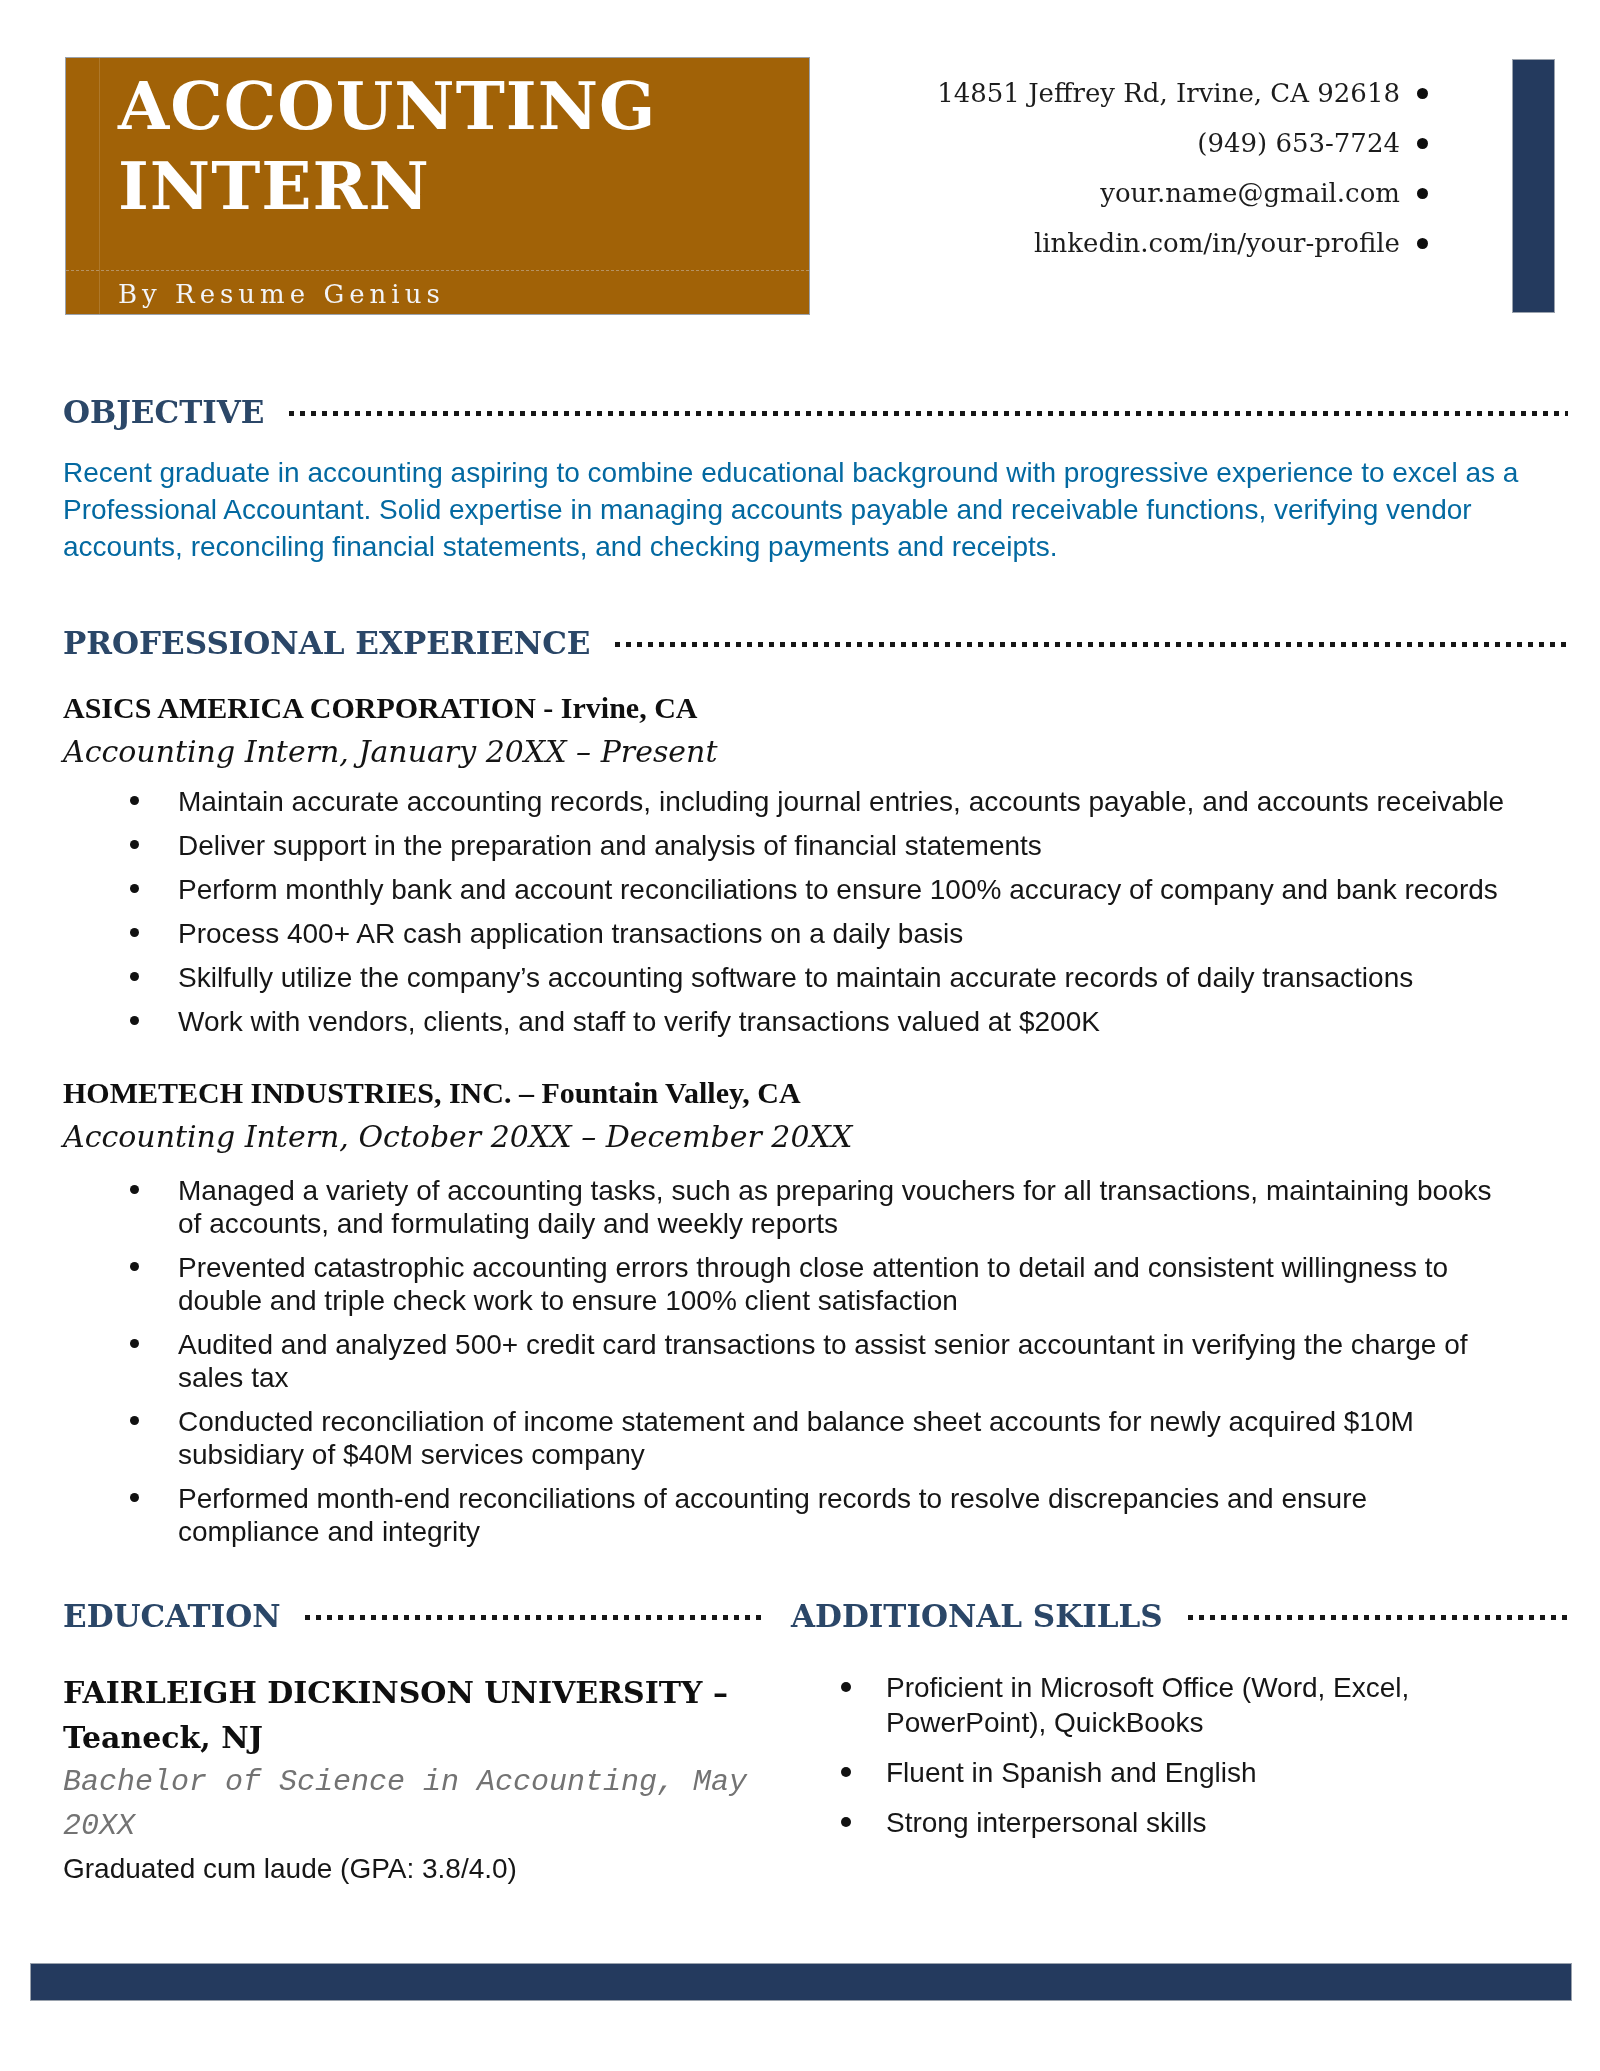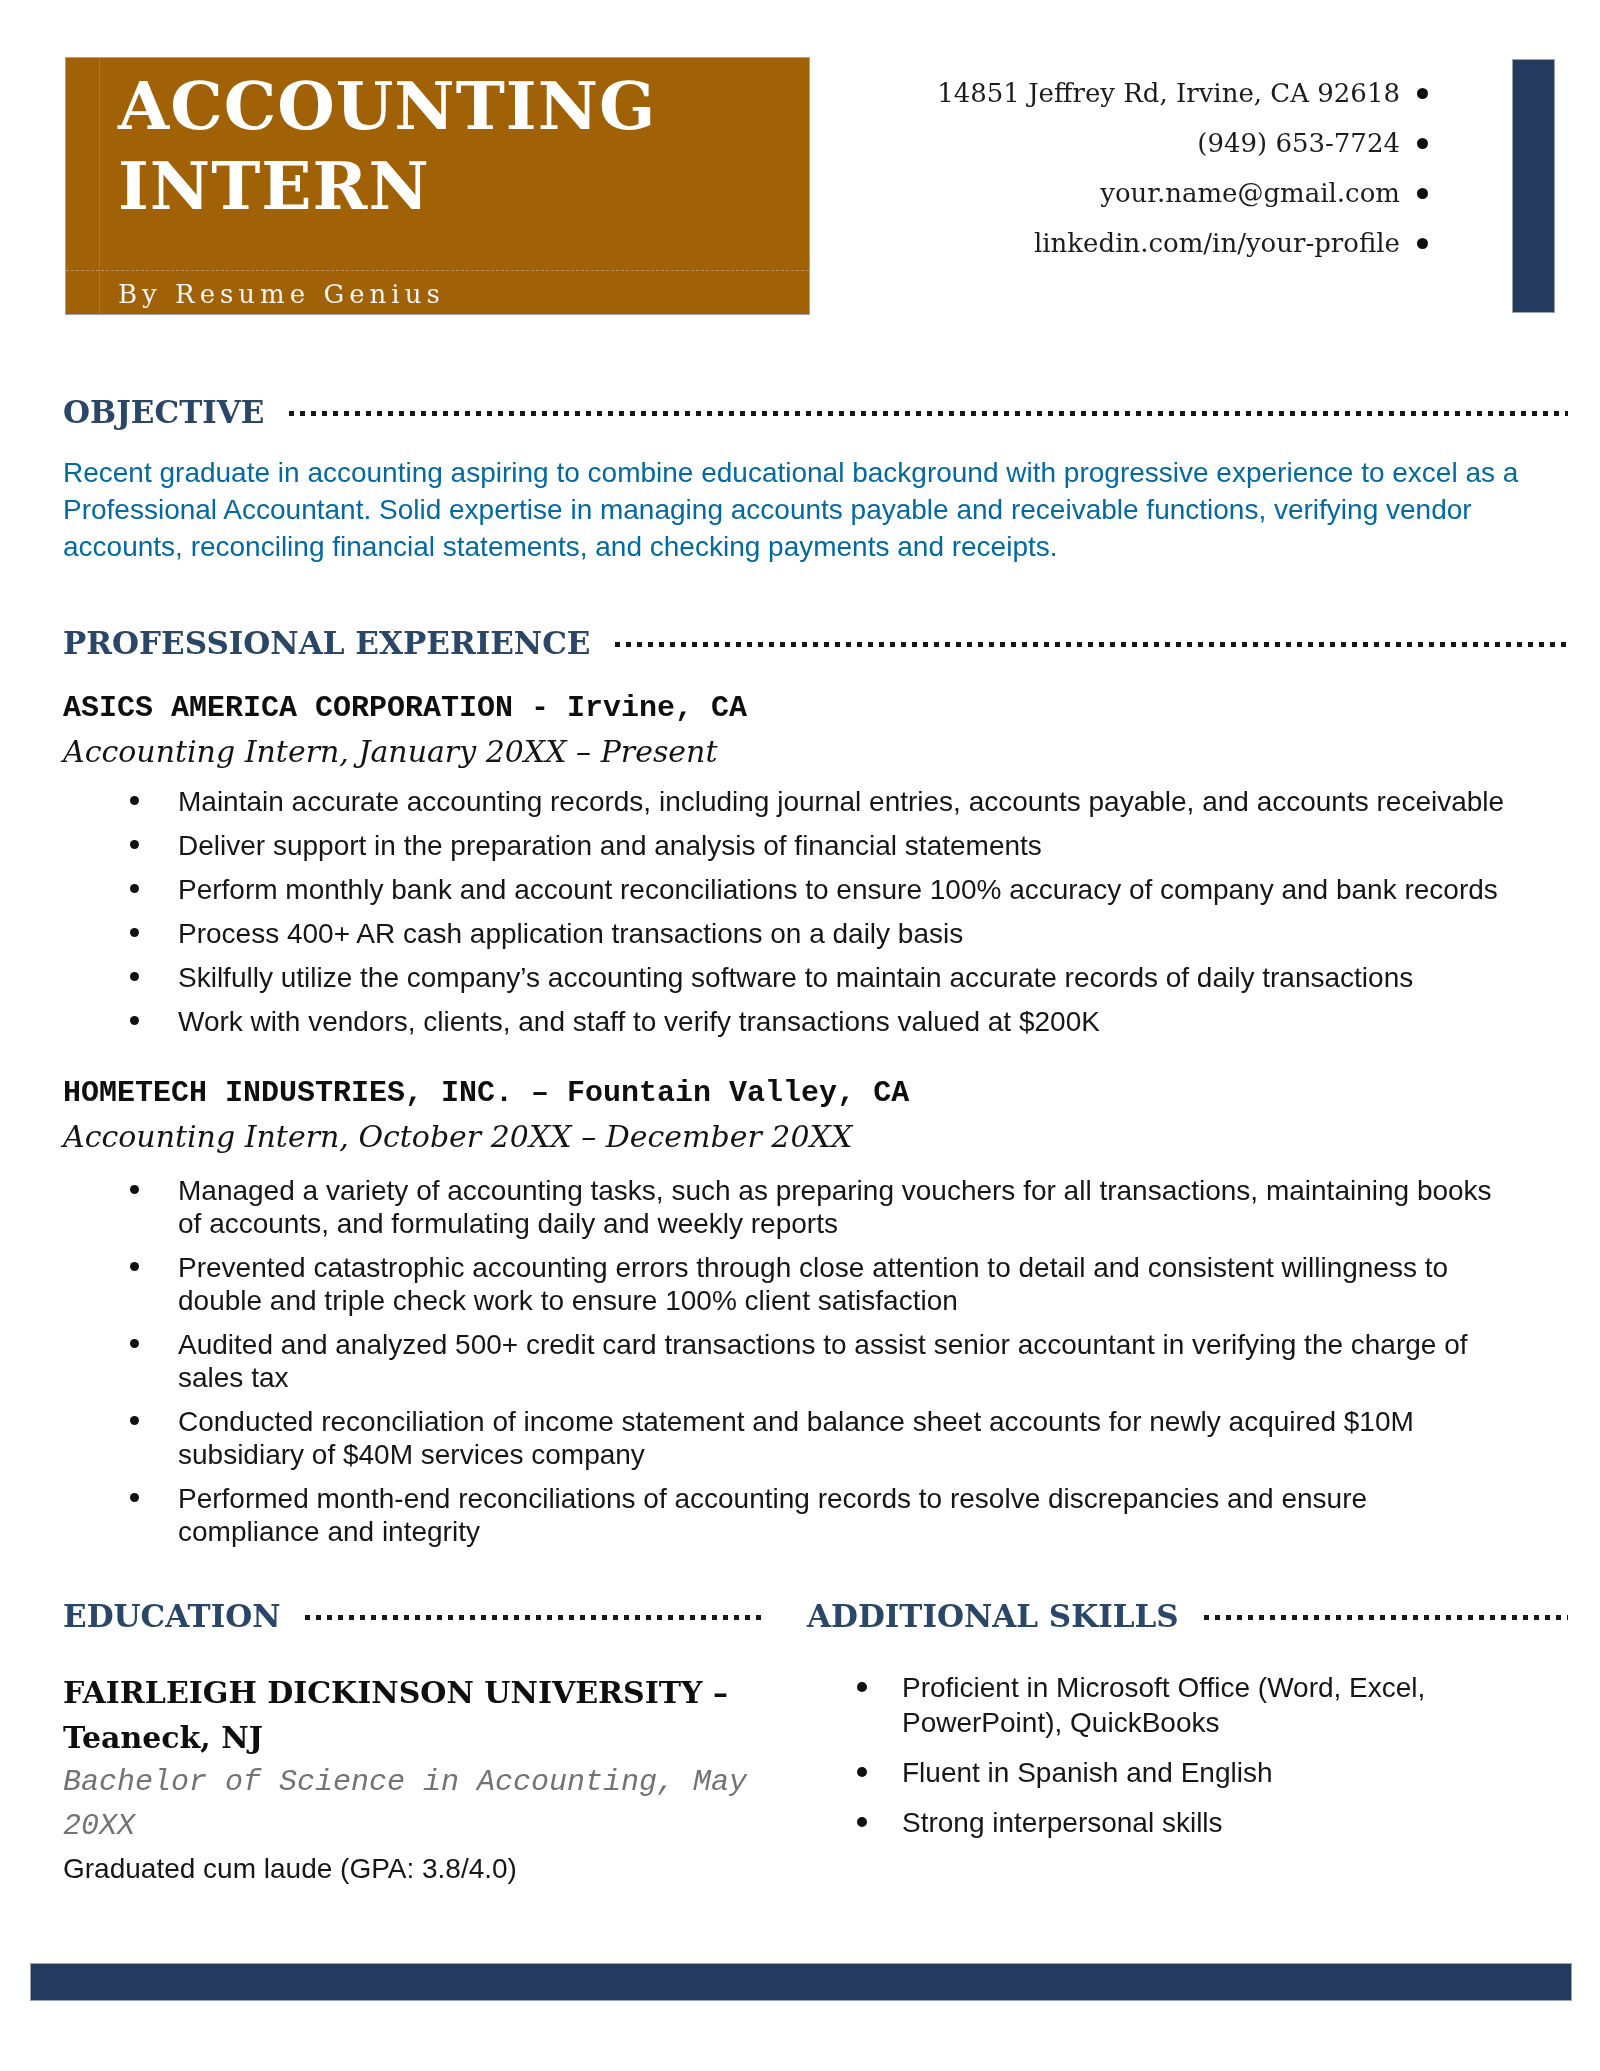--- a/index.html
+++ b/index.html
@@ -30,38 +30,38 @@
   .main{position:absolute;left:63px;top:0;width:1505px;}
   .sec{display:flex;align-items:center;font-family:"DejaVu Serif",serif;font-weight:bold;
        font-size:31px;line-height:40px;color:#2B4768;}
   .dots{flex:1 1 auto;height:5px;margin-left:25px;margin-top:3px;
         background:repeating-linear-gradient(90deg,#171717 0 5px,transparent 5px 11px);}
   .sec-objective{margin-top:392px;text-align:center;}
   .sec-experience{margin-top:58px;}
 
   .objective-text{margin-top:22px;width:1500px;font-size:28px;line-height:37px;color:#0369a1;}
 
-  .company{margin-top:26px;font-family:Liberation Mono, monospace;font-weight:bold;
+  .company{margin-top:26px;font-family:Liberation Serif, serif;font-weight:bold;
            font-size:30px;line-height:38px;color:#0f0f0f;}
   .company.second{margin-top:36px;}
   .role{margin-top:6px;font-family:"DejaVu Serif",serif;font-style:italic;
         font-size:30px;line-height:38px;color:#141414;}
   ul.job-bullets{list-style:none;margin:14px 0 0 0;padding:0;}
   ul.job-bullets.second{margin-top:18px;}
   ul.job-bullets li{position:relative;padding-left:115px;font-size:28px;line-height:33px;
                     margin-bottom:11px;color:#161616;}
   ul.job-bullets li::before{content:"";position:absolute;left:67px;top:11px;width:9px;height:9px;
                     border-radius:50%;background:#111111;}
   ul.job-bullets.first li{max-width:1385px;}
   ul.job-bullets.second li{max-width:1315px;}
 
   
   .twocol{display:flex;margin-top:48px;}
   .col-left{width:703px;flex:0 0 auto;}
-  .col-right{flex:1 1 auto;margin-left:41px;}
+  .col-right{flex:1 1 auto;margin-left:25px;}
   .school{margin-top:34px;font-family:"DejaVu Serif",serif;font-weight:bold;
           font-size:30px;line-height:45px;color:#0f0f0f;}
   .degree{font-family:Liberation Mono, monospace;font-style:italic;font-size:30px;line-height:44px;color:#737373;}
   .edu-note{font-size:28px;line-height:36px;margin-top:3px;color:#161616;}
   ul.skills{list-style:none;margin:34px 0 0 0;padding:0;}
   ul.skills li{position:relative;padding-left:95px;font-size:28px;line-height:35px;
                margin-bottom:15px;color:#161616;max-width:666px;}
   ul.skills li::before{content:"";position:absolute;left:50px;top:12px;width:10px;height:10px;
                border-radius:50%;background:#111111;}
 

